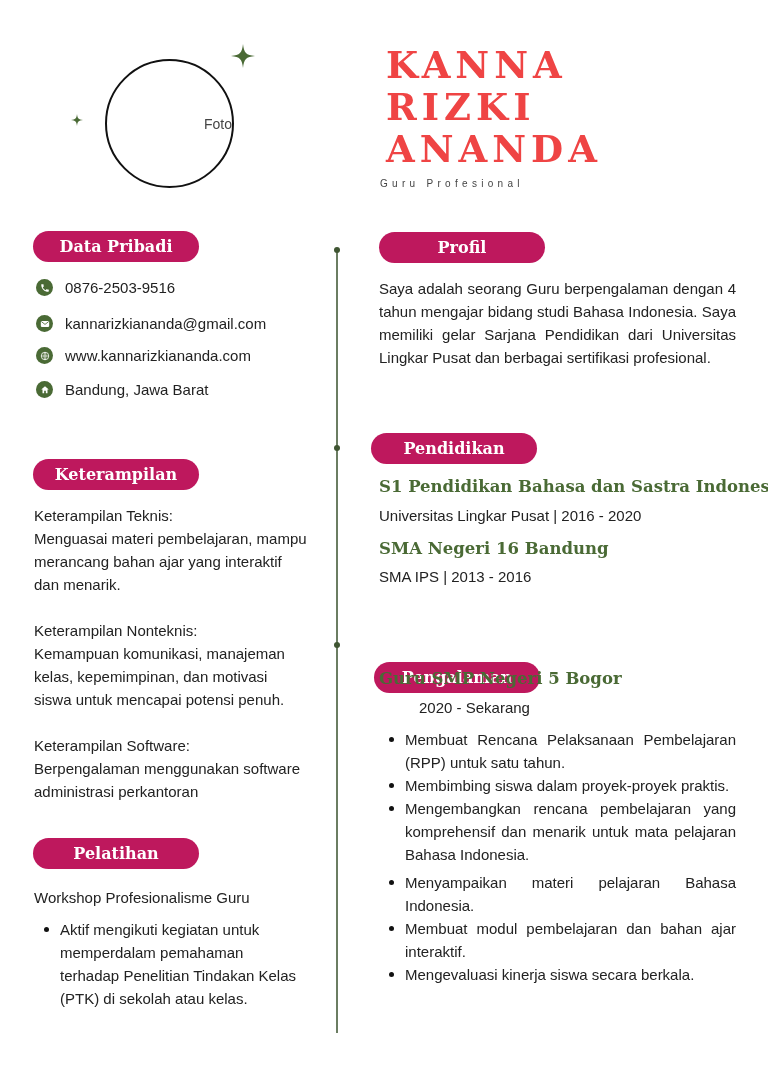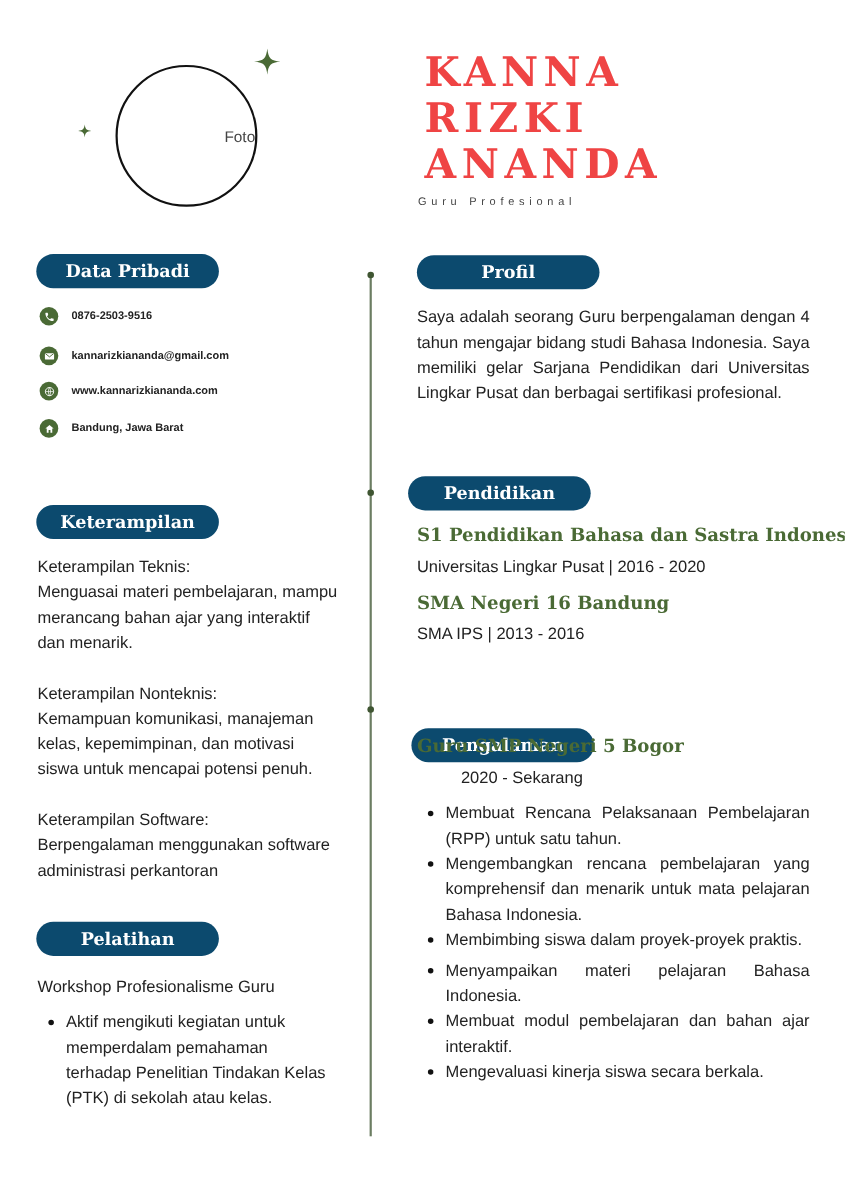--- a/index.html
+++ b/index.html
@@ -21,27 +21,27 @@
   .name {
     left:386px; top:44px;
     font-family:"DejaVu Serif", "Liberation Serif", serif;
     font-weight:bold; font-size:37px; line-height:42px;
     letter-spacing:5px; color:#ef4444;
   }
   .title {
     left:380px; top:178px; font-size:10px; letter-spacing:4.3px; color:#444;
   }
   .pill {
-    background:#0c4a6e; color:#fff; border-radius:16px;
+    background:#be185d; color:#fff; border-radius:16px;
     height:31px; width:166px;
     display:flex; align-items:center; justify-content:center;
     font-family:"DejaVu Serif", "Liberation Serif", serif;
     font-weight:bold; font-size:16px;
   }
-  .contact { left:36px; display:flex; align-items:center; font-size:10px; color:#222;font-weight:bold; }
+  .contact { left:36px; display:flex; align-items:center; font-size:15px; color:#222; }
   .contact .ic {
     width:17px; height:17px; border-radius:50%; background:#4a6a35;
     display:flex; align-items:center; justify-content:center; margin-right:12px;
   }
   .body-text { font-size:15px; line-height:23px; color:#222; }
   .justify { text-align:justify; }
   .subhead {
     font-family:"DejaVu Serif", "Liberation Serif", serif;
     font-weight:bold; font-size:16.5px; color:#4a6a35; white-space:nowrap;
   }
@@ -149,18 +149,18 @@
 <div class="abs subhead" style="left:379px;top:477px;">S1 Pendidikan Bahasa dan Sastra Indonesia</div>
 <div class="abs body-text" style="left:379px;top:504px;">Universitas Lingkar Pusat | 2016 - 2020</div>
 <div class="abs subhead" style="left:379px;top:539px;">SMA Negeri 16 Bandung</div>
 <div class="abs body-text" style="left:379px;top:565px;">SMA IPS | 2013 - 2016</div>
 
 <div class="abs pill" style="left:374px;top:662px;">Pengalaman</div>
 <div class="abs subhead" style="left:379px;top:669px;">Guru SMP Negeri 5 Bogor</div>
 <div class="abs body-text" style="left:379px;top:696px;margin-left:40px;">2020 - Sekarang</div>
 <ul class="abs bul body-text justify" style="left:379px;top:728px;width:357px;">
   <li>Membuat Rencana Pelaksanaan Pembelajaran (RPP) untuk satu tahun.</li>
+  <li>Membimbing siswa dalam proyek-proyek praktis.</li>
   <li>Mengembangkan rencana pembelajaran yang komprehensif dan menarik untuk mata pelajaran Bahasa Indonesia.</li>
-  <li>Membimbing siswa dalam proyek-proyek praktis.</li>
   <li style="margin-top:5px;">Menyampaikan materi pelajaran Bahasa Indonesia.</li>
   <li>Membuat modul pembelajaran dan bahan ajar interaktif.</li>
   <li>Mengevaluasi kinerja siswa secara berkala.</li>
 </ul>
 
 </body></html>

